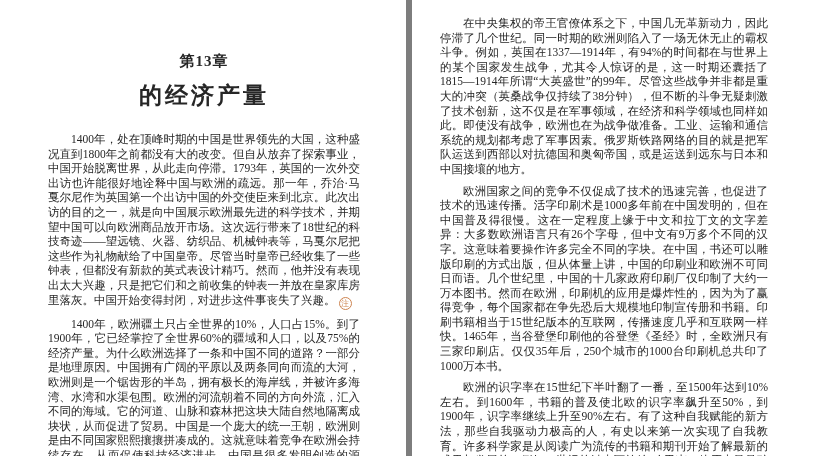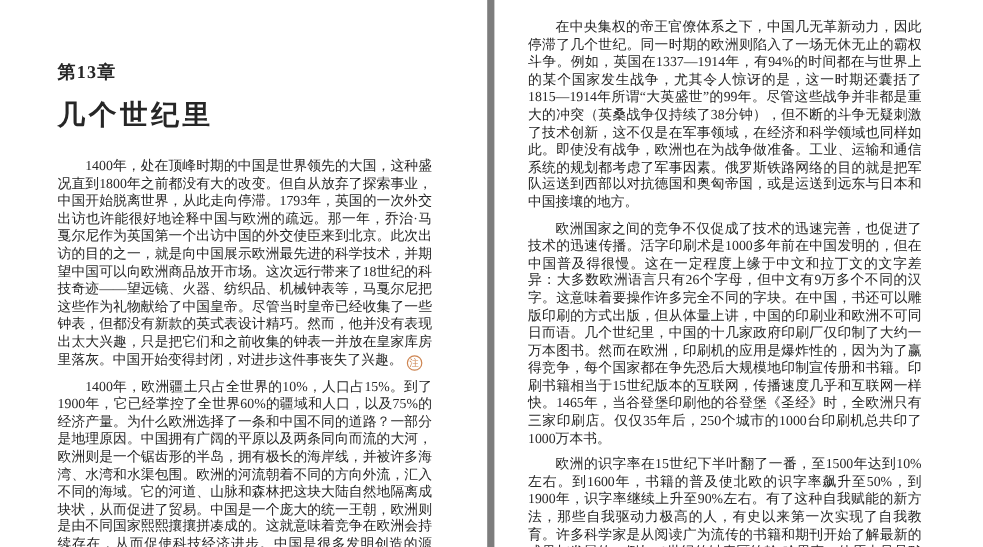--- a/index.html
+++ b/index.html
@@ -37,21 +37,21 @@
   .page-left {
     left: 48px;
     width: 312px;
   }
   .page-right {
     left: 440px;
     width: 328px;
   }
   .chapter-head {
     padding-top: 52px;
-    text-align: left;
+    text-align: center;
   }
   .chapter-num {
     font-size: 15px;
     font-weight: 700;
     line-height: 1.2;
     letter-spacing: 1px;
   }
   .chapter-title {
     font-size: 23px;
     font-weight: 700;
@@ -94,21 +94,21 @@
   }
 </style>
 </head>
 <body>
 
 <div class="stage">
 
   <div class="page page-left">
     <div class="chapter-head">
       <div class="chapter-num">第13章</div>
-      <div class="chapter-title">几个世纪里</div>
+      <div class="chapter-title">的经济产量</div>
     </div>
     <div class="body-text">
       <p class="body-p"><span>1400年，处在顶峰时期的中国是世界领先的大国，这种盛况直到1800年之前都没有大的改变。但自从放弃了探索事业，中国开始脱离世界，从此走向停滞。1793年，英国的一次外交出访也许能很好地诠释中国与欧洲的疏远。那一年，乔治·马戛尔尼作为英国第一个出访中国的外交使臣来到北京。此次出访的目的之一，就是向中国展示欧洲最先进的科学技术，并期望中国可以向欧洲商品放开市场。这次远行带来了18世纪的科技奇迹——望远镜、火器、纺织品、机械钟表等，马戛尔尼把这些作为礼物献给了中国皇帝。尽管当时皇帝已经收集了一些钟表，但都没有新款的英式表设计精巧。然而，他并没有表现出太大兴趣，只是把它们和之前收集的钟表一并放在皇家库房里落灰。中国开始变得封闭，对进步这件事丧失了兴趣。</span><sup class="note">注</sup></p>
       <p class="body-p">1400年，欧洲疆土只占全世界的10%，人口占15%。到了1900年，它已经掌控了全世界60%的疆域和人口，以及75%的经济产量。为什么欧洲选择了一条和中国不同的道路？一部分是地理原因。中国拥有广阔的平原以及两条同向而流的大河，欧洲则是一个锯齿形的半岛，拥有极长的海岸线，并被许多海湾、水湾和水渠包围。欧洲的河流朝着不同的方向外流，汇入不同的海域。它的河道、山脉和森林把这块大陆自然地隔离成块状，从而促进了贸易。中国是一个庞大的统一王朝，欧洲则是由不同国家熙熙攘攘拼凑成的。这就意味着竞争在欧洲会持续存在，从而促使科技经济进步。中国是很多发明创造的源头，欧洲则为了从中得到可以与对手匹敌的优势，将这些发明优化。</p>
     </div>
   </div>
 
   <div class="gutter"></div>
 
   <div class="page page-right">

